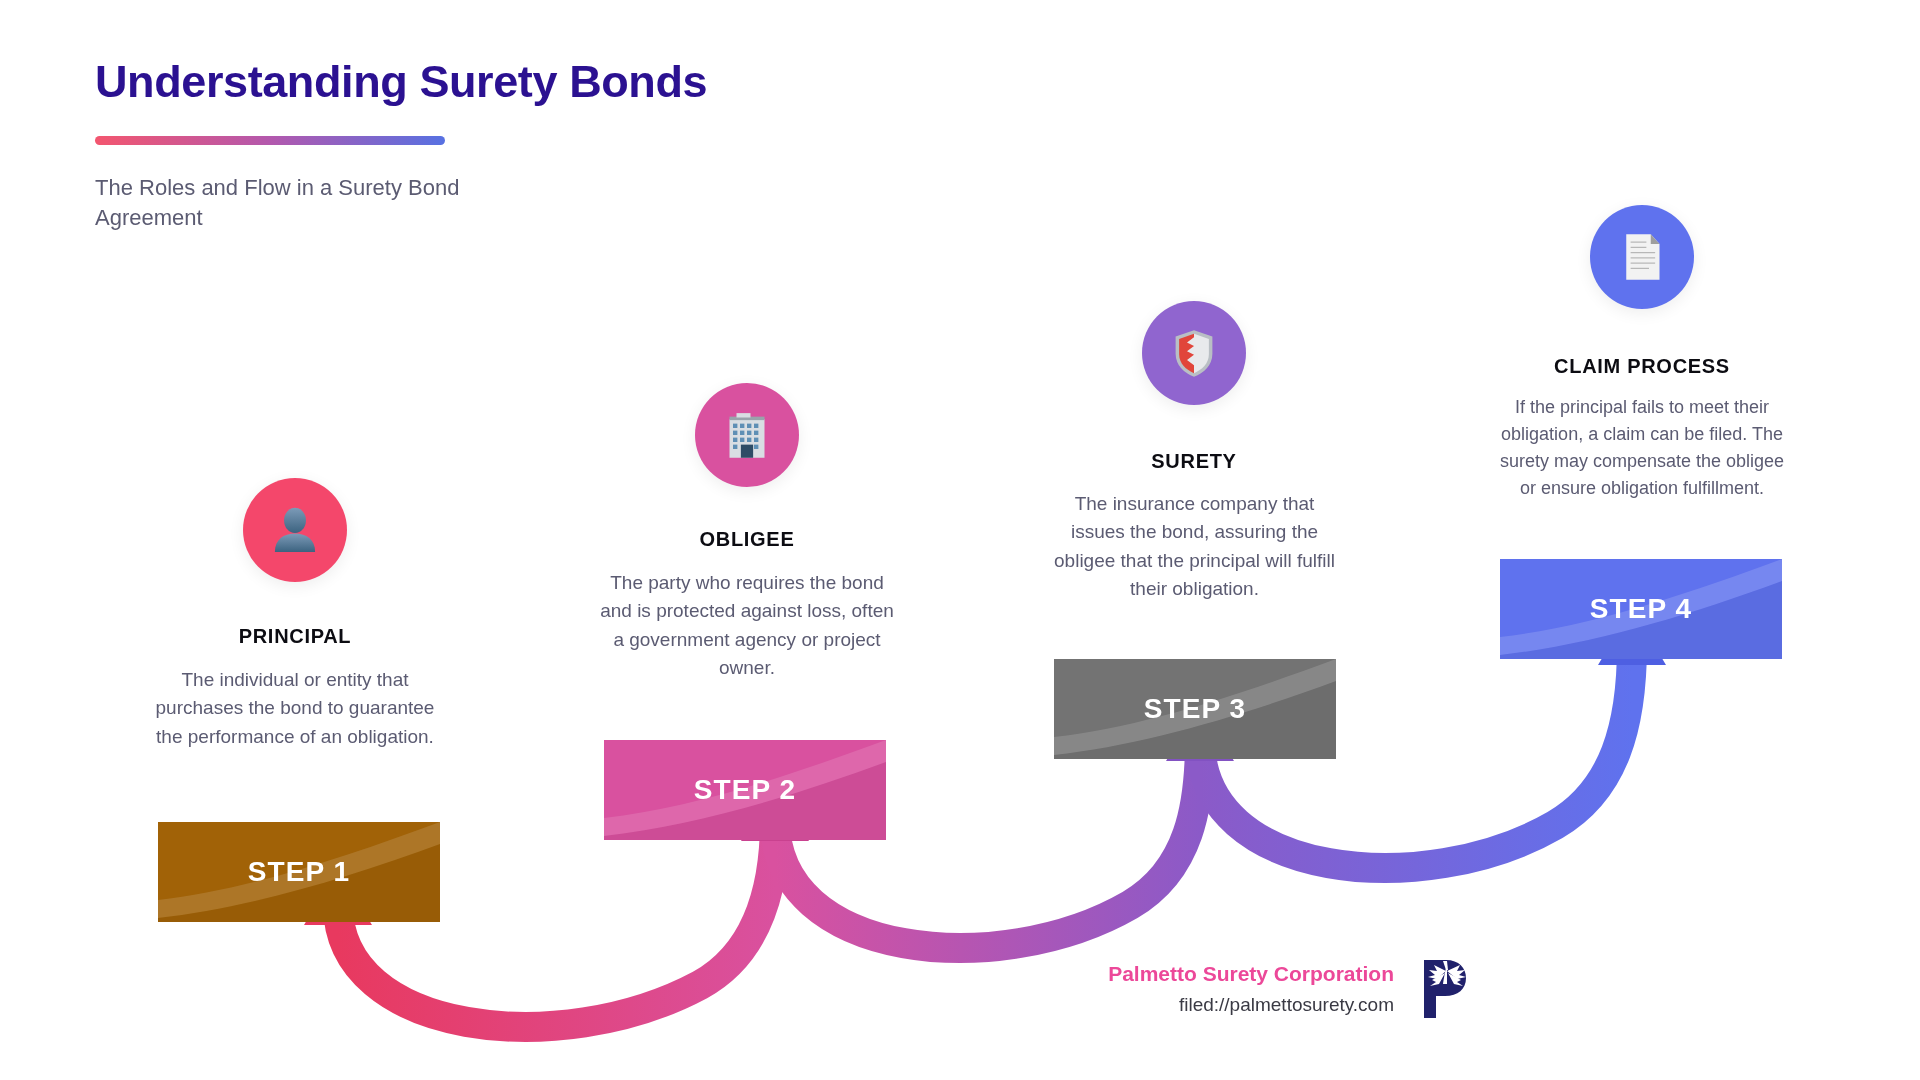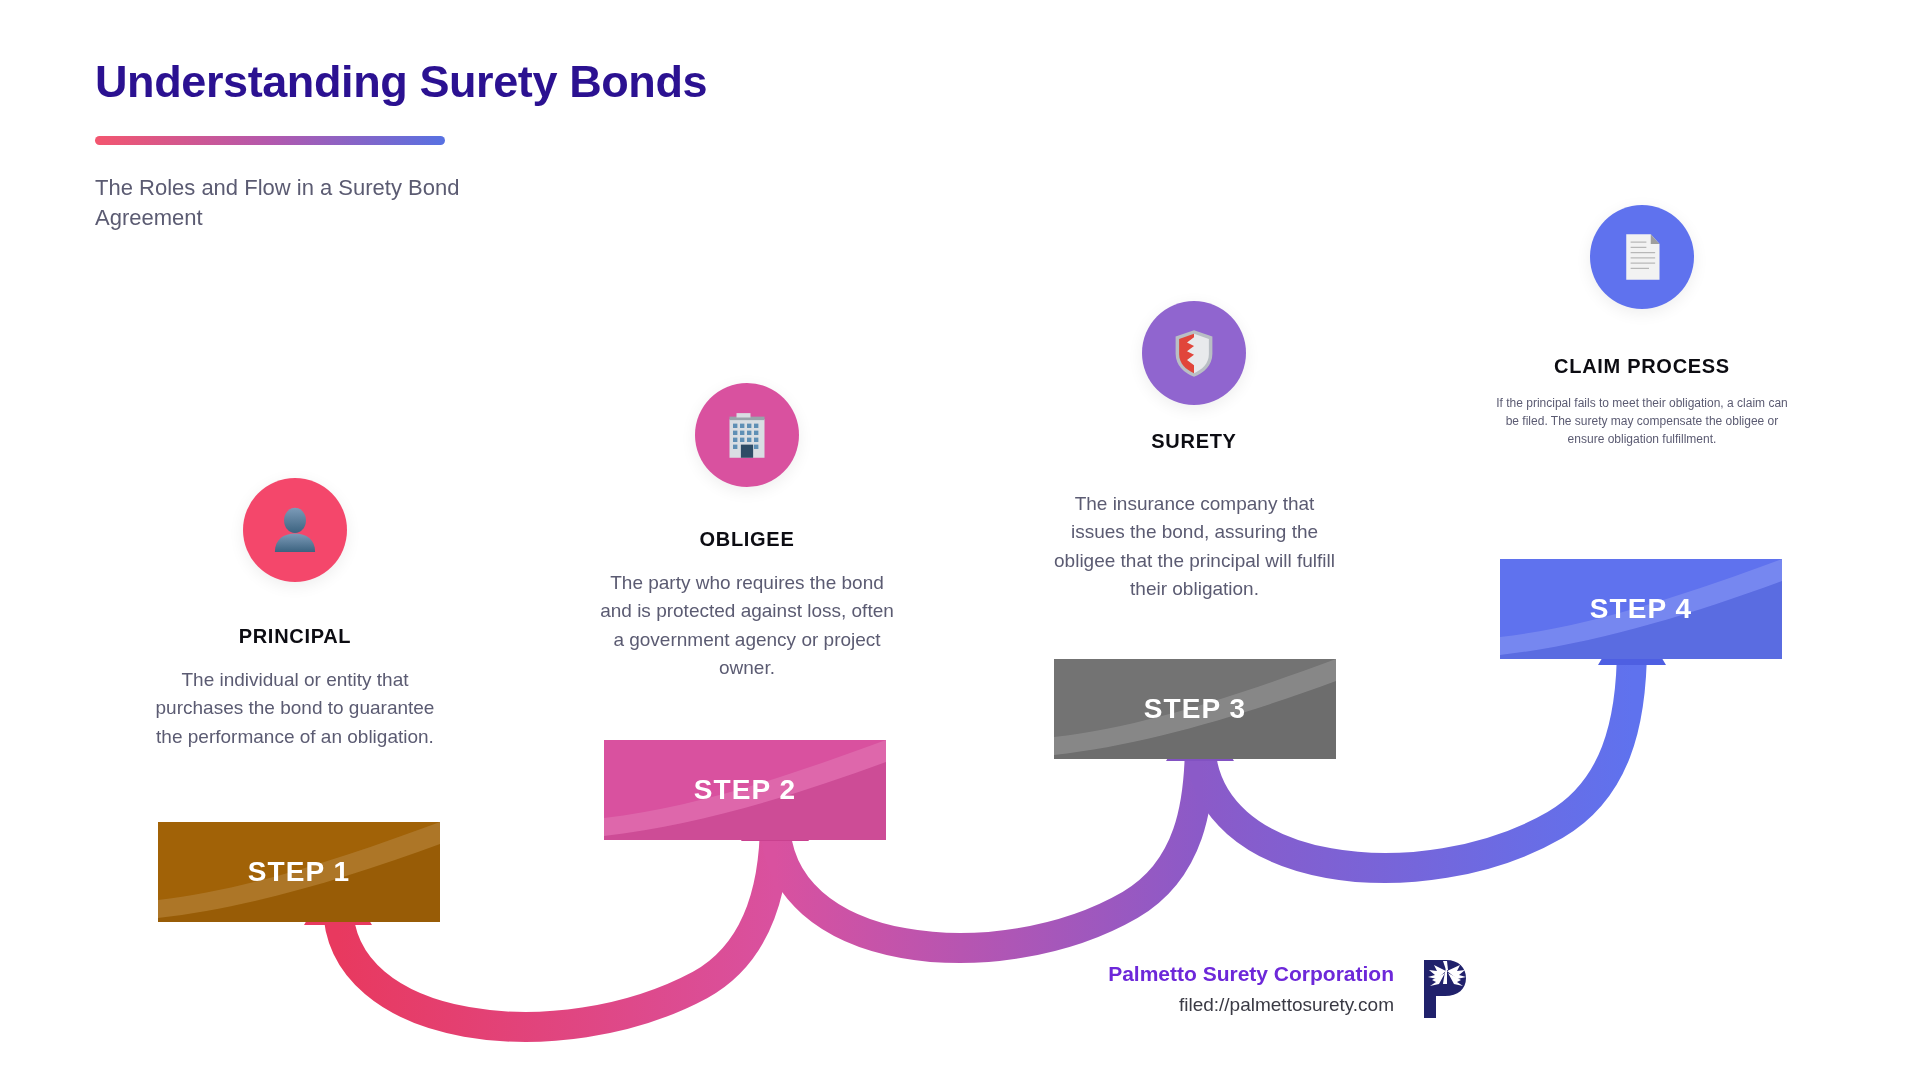--- a/index.html
+++ b/index.html
@@ -72,21 +72,21 @@
     position:relative; z-index:2;
     color:#ffffff; font-size:28px; font-weight:bold; letter-spacing:1.1px;
   }
 
   
   #footer {
     position:absolute; right:52px; bottom:60px;
     display:flex; align-items:center; gap:22px;
   }
   #footer-text { text-align:right; }
-  #footer-company { font-size:21px; font-weight:bold; color:#6d28d9; }
+  #footer-company { font-size:21px; font-weight:bold; color:#ec4899; }
   #footer-url { font-size:19px; color:#3A3A44; margin-top:8px; }
   #footer-logo { width:56px; height:62px; display:block; }
 </style>
 </head>
 <body>
 
 <div id="canvas">
 
   <div id="header">
     <div id="page-title">Understanding Surety Bonds</div>
@@ -186,21 +186,21 @@
 
   <div class="step-col">
     <div class="icon-circle" style="left:1142px; top:301px; background:#9065CF;">
       <svg class="icon-glyph" viewBox="0 0 64 64">
         <path d="M 32 6 L 53 13 L 53 33 C 53 46, 43 55, 32 59 C 21 55, 11 46, 11 33 L 11 13 Z" fill="#B9BFC4"></path>
         <path d="M 32 10 L 49 16 L 49 33 C 49 44, 41 51, 32 55 Z" fill="#E8EAEC"></path>
         <path d="M 32 10 L 15 16 L 15 33 C 15 44, 23 51, 32 55 Z" fill="#E1453A"></path>
         <path d="M 32 14 L 24 20 L 32 24 L 24 30 L 32 34 L 24 40 L 32 46 L 32 14 Z" fill="#E8EAEC"></path>
       </svg>
     </div>
-    <div class="role-title" style="left:1054px; top:430px; width:280px;">SURETY</div>
+    <div class="role-title" style="left:1054px; top:450px; width:280px;">SURETY</div>
     <div class="role-desc" style="left:1047px; top:490px; width:295px;">The insurance company that issues the bond, assuring the obligee that the principal will fulfill their obligation.</div>
 
     <div class="step-box" style="left:1054px; top:659px; width:282px; height:100px; background:#737373;">
       <svg class="sheen" viewBox="0 0 282 100" preserveAspectRatio="none">
         <path d="M 0 78 C 90 68, 190 34, 282 0 L 282 22 C 190 56, 90 86, 0 96 Z" fill="#ffffff" opacity="0.15"></path>
         <path d="M 0 96 C 90 86, 190 56, 282 22 L 282 100 L 0 100 Z" fill="#000000" opacity="0.05"></path>
       </svg>
       <span class="step-label">STEP 3</span>
     </div>
   </div>
@@ -214,21 +214,21 @@
           <line x1="19" y1="15" x2="37" y2="15"></line>
             <line x1="19" y1="21" x2="37" y2="21"></line>
           <line x1="19" y1="27" x2="47" y2="27"></line>
             <line x1="19" y1="33" x2="47" y2="33"></line>
           <line x1="19" y1="39" x2="47" y2="39"></line>
             <line x1="19" y1="45" x2="40" y2="45"></line>
         </g>
       </svg>
     </div>
     <div class="role-title" style="left:1502px; top:355px; width:280px;">CLAIM PROCESS</div>
-    <div class="role-desc" style="left:1492px; top:394px; width:300px; font-size:12px; line-height:1.5;">If the principal fails to meet their obligation, a claim can be filed. The surety may compensate the obligee or ensure obligation fulfillment.</div>
+    <div class="role-desc" style="left:1492px; top:394px; width:300px; font-size:18px; line-height:1.5;">If the principal fails to meet their obligation, a claim can be filed. The surety may compensate the obligee or ensure obligation fulfillment.</div>
 
     <div class="step-box" style="left:1500px; top:559px; width:282px; height:100px; background:#5F72EE;">
       <svg class="sheen" viewBox="0 0 282 100" preserveAspectRatio="none">
         <path d="M 0 78 C 90 68, 190 34, 282 0 L 282 22 C 190 56, 90 86, 0 96 Z" fill="#ffffff" opacity="0.15"></path>
         <path d="M 0 96 C 90 86, 190 56, 282 22 L 282 100 L 0 100 Z" fill="#000000" opacity="0.05"></path>
       </svg>
       <span class="step-label">STEP 4</span>
     </div>
   </div>
 

